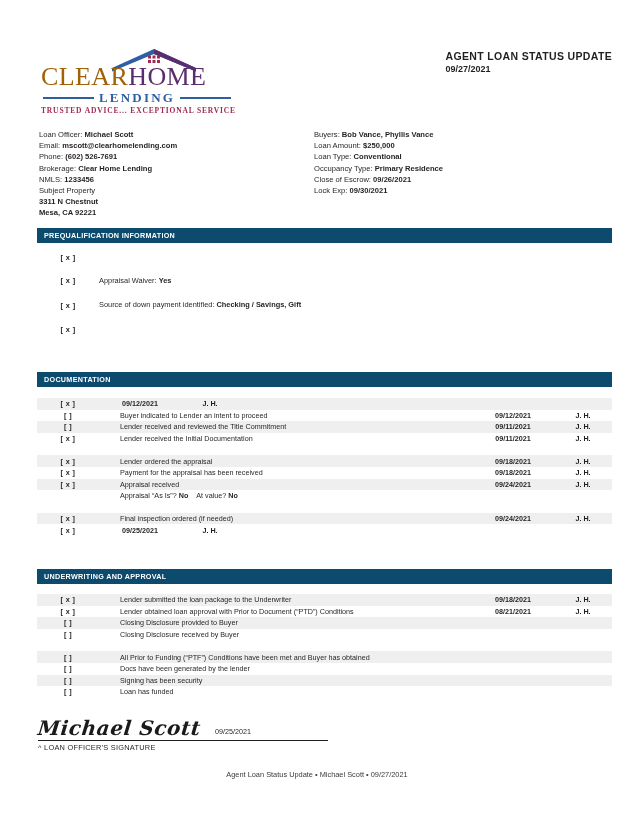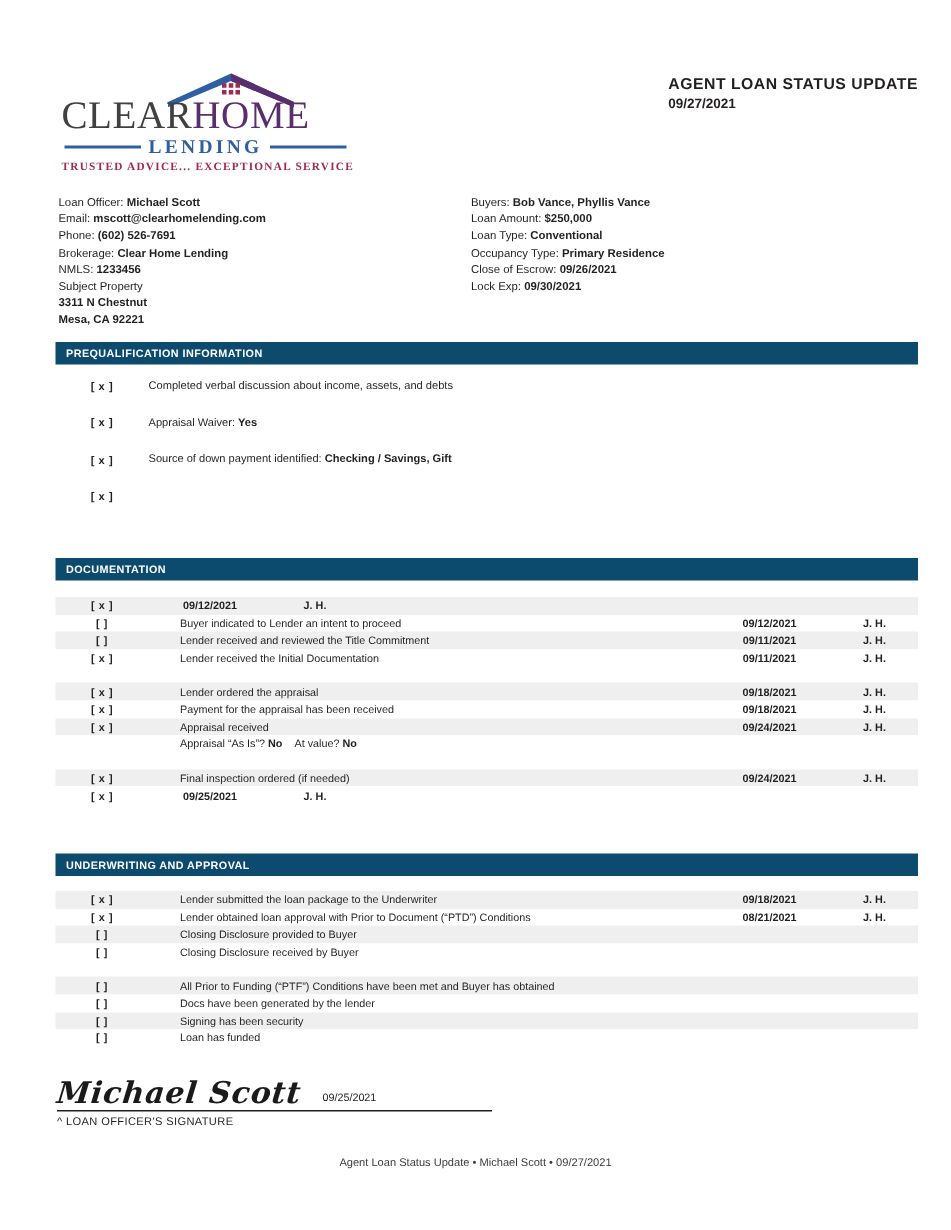--- a/index.html
+++ b/index.html
@@ -47,21 +47,21 @@
   .logo-word {
     position: absolute;
     left: 4px;
     top: 16px;
     font-family: "Liberation Serif", serif;
     font-size: 26px;
     letter-spacing: 0.4px;
     white-space: nowrap;
     line-height: 1;
   }
-  .logo-clear { color: #404040; font-weight: 400; }
+  .logo-clear { color: #a16207; font-weight: 400; }
   .logo-home  { color: #5a2d6e; font-weight: 400; }
   .logo-lending-row {
     position: absolute;
     left: 6px;
     top: 44px;
     width: 188px;
     height: 12px;
     display: flex;
     align-items: center;
     gap: 5px;
@@ -321,21 +321,20 @@
       <div class="meta-line"><span class="lbl">Loan Type: </span><span class="val">Conventional</span></div>
       <div class="meta-line"><span class="lbl">Occupancy Type: </span><span class="val">Primary Residence</span></div>
       <div class="meta-line"><span class="lbl">Close of Escrow: </span><span class="val">09/26/2021</span></div>
       <div class="meta-line"><span class="lbl">Lock Exp: </span><span class="val">09/30/2021</span></div>
     </div>
 
   <div class="section-bar" style="top:228px;">PREQUALIFICATION INFORMATION</div>
   <div class="prequal" style="top:252px;">
       <div class="prequal-row">
         <div class="cbx">[ x ]</div>
-        <div class="prequal-text">Completed verbal discussion about income, assets, and debts</div>
       </div>
       <div class="prequal-row">
         <div class="cbx">[ x ]</div>
         <div class="prequal-text">Appraisal Waiver: <b>Yes</b></div>
       </div>
       <div class="prequal-row">
         <div class="cbx">[ x ]</div>
         <div class="prequal-text">Source of down payment identified: <b>Checking / Savings, Gift</b></div>
       </div>
       <div class="prequal-row">

